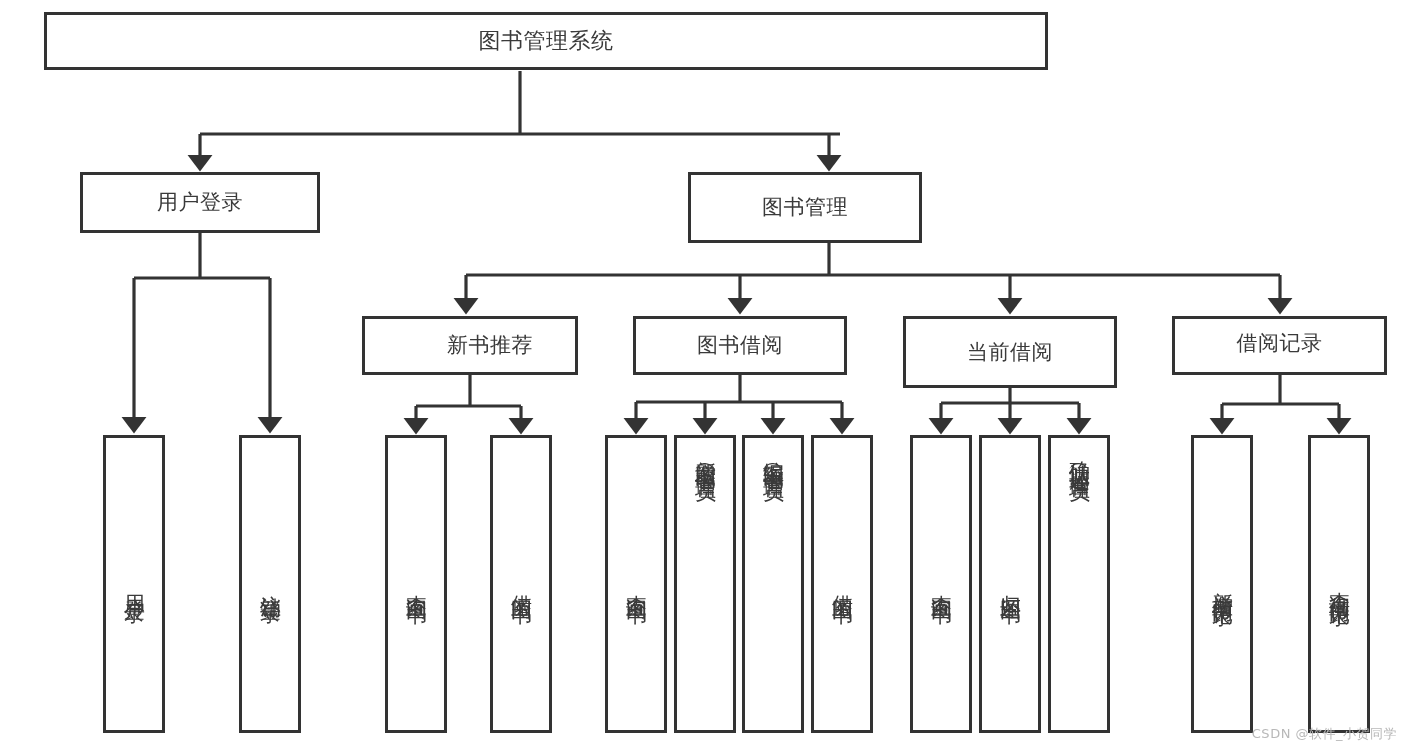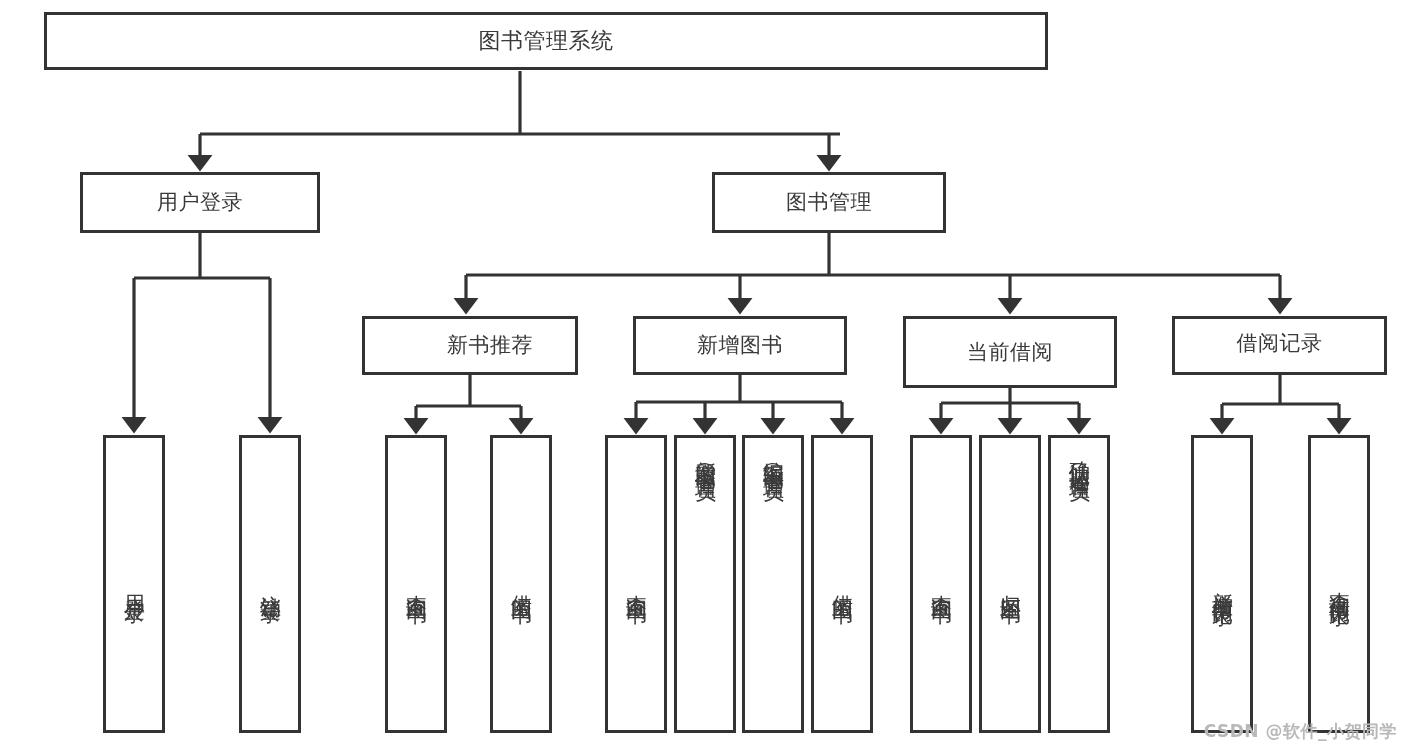--- a/index.html
+++ b/index.html
@@ -61,25 +61,24 @@
     letter-spacing: 3px;
     line-height: 1;
     text-align: center;
     white-space: nowrap;
   }
   .watermark {
     position: absolute;
     right: 8px;
     bottom: 4px;
     color: #b8b8b8;
-    font-size: 17px;
+    font-size: 13px;
     letter-spacing: 0.5px;
     white-space: nowrap;
     pointer-events: none;
-    font-weight: bold;
   }
 </style>
 </head>
 <body>
 
 <div id="canvas">
 
   <svg id="diagram-svg" viewBox="0 0 1405 747" xmlns="http://www.w3.org/2000/svg">
     <defs>
       <marker id="arrowhead" markerWidth="9" markerHeight="9" refX="2.2" refY="4.5" orient="auto" markerUnits="strokeWidth">
@@ -131,30 +130,30 @@
   </svg>
 
   <div class="node-box node-root" style="left:18px; top:12px; width:1004px; height:58px;margin-left:26px;">
     <span class="node-label">图书管理系统</span>
   </div>
 
   <div class="node-box" style="left:80px; top:172px; width:240px; height:61px;">
     <span class="node-label">用户登录</span>
   </div>
 
-  <div class="node-box" style="left:712px; top:172px; width:234px; height:61px;">
+  <div class="node-box" style="left:688px; top:172px; width:234px; height:71px;">
     <span class="node-label">图书管理</span>
   </div>
 
   <div class="node-box" style="left:362px; top:316px; width:216px; height:59px;padding-left:40px;">
     <span class="node-label">新书推荐</span>
   </div>
 
   <div class="node-box" style="left:633px; top:316px; width:214px; height:59px;">
-    <span class="node-label">新增图书</span>
+    <span class="node-label">图书借阅</span>
   </div>
 
   <div class="node-box" style="left:903px; top:316px; width:214px; height:72px;">
     <span class="node-label">当前借阅</span>
   </div>
 
   <div class="node-box" style="left:1172px; top:316px; width:215px; height:59px;font-family:Liberation Mono, monospace;">
     <span class="node-label">借阅记录</span>
   </div>
 

